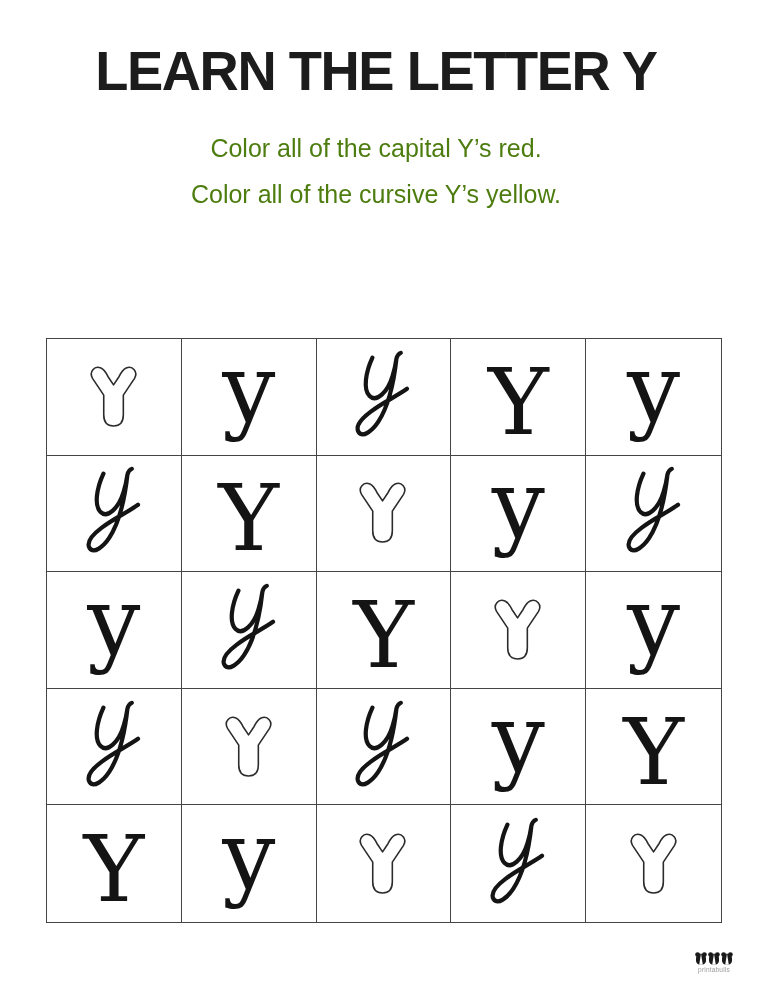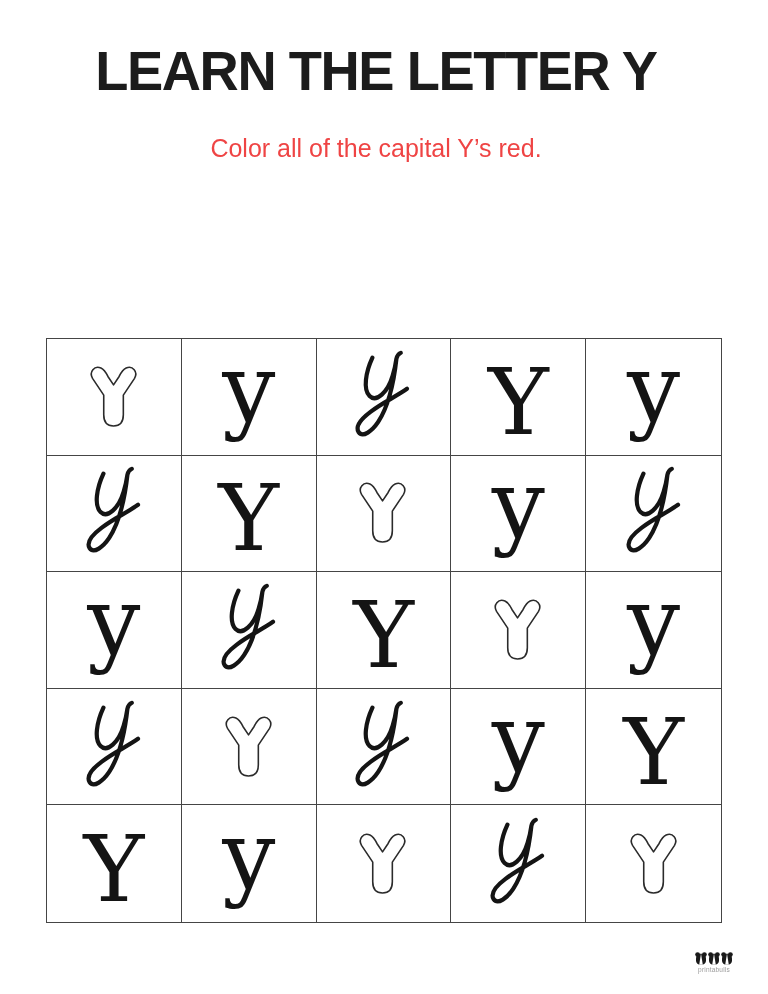--- a/index.html
+++ b/index.html
@@ -21,21 +21,21 @@
     color: #1c1c1c;
     transform: scaleX(0.97);
   }
   .instructions {
     margin-top: 22px;
     text-align: center;
   }
   .instructions p {
     font-size: 25px;
     line-height: 46px;
-    color: #ef4444;
+    color: #4d7c0f;
     font-weight: normal;
   }
   .grid {
     position: absolute;
     left: 46px;
     top: 338px;
     width: 676px;
     height: 585px;
     display: grid;
     grid-template-columns: repeat(5, 1fr);
@@ -79,20 +79,21 @@
 </style>
 </head>
 <body>
 
 <div class="page">
 
   <h1 class="title">LEARN THE LETTER Y</h1>
 
   <div class="instructions">
     <p>Color all of the capital Y’s red.</p>
+    <p>Color all of the cursive Y’s yellow.</p>
   </div>
 
   <div class="grid">
       <div class="cell">
         <svg class="bubble-y" viewBox="0 0 60 74" xmlns="http://www.w3.org/2000/svg">
     <path d="M16 6 C9 3 3 10 7 17 L19 35 L19 56 C19 64 23 68 29.5 68 C36 68 40 64 40 56 L40 35 L52 17 C56 10 50 3 43 6 C39.5 7.5 37.5 11 35.5 15 L29.5 24 L23.5 15 C21.5 11 19.5 7.5 16 6 Z" fill="#ffffff" stroke="#2b2b2b" stroke-width="1.7" stroke-linejoin="round"></path>
   </svg>
       </div>
       <div class="cell">
         <span class="letter lowercase">y</span>

